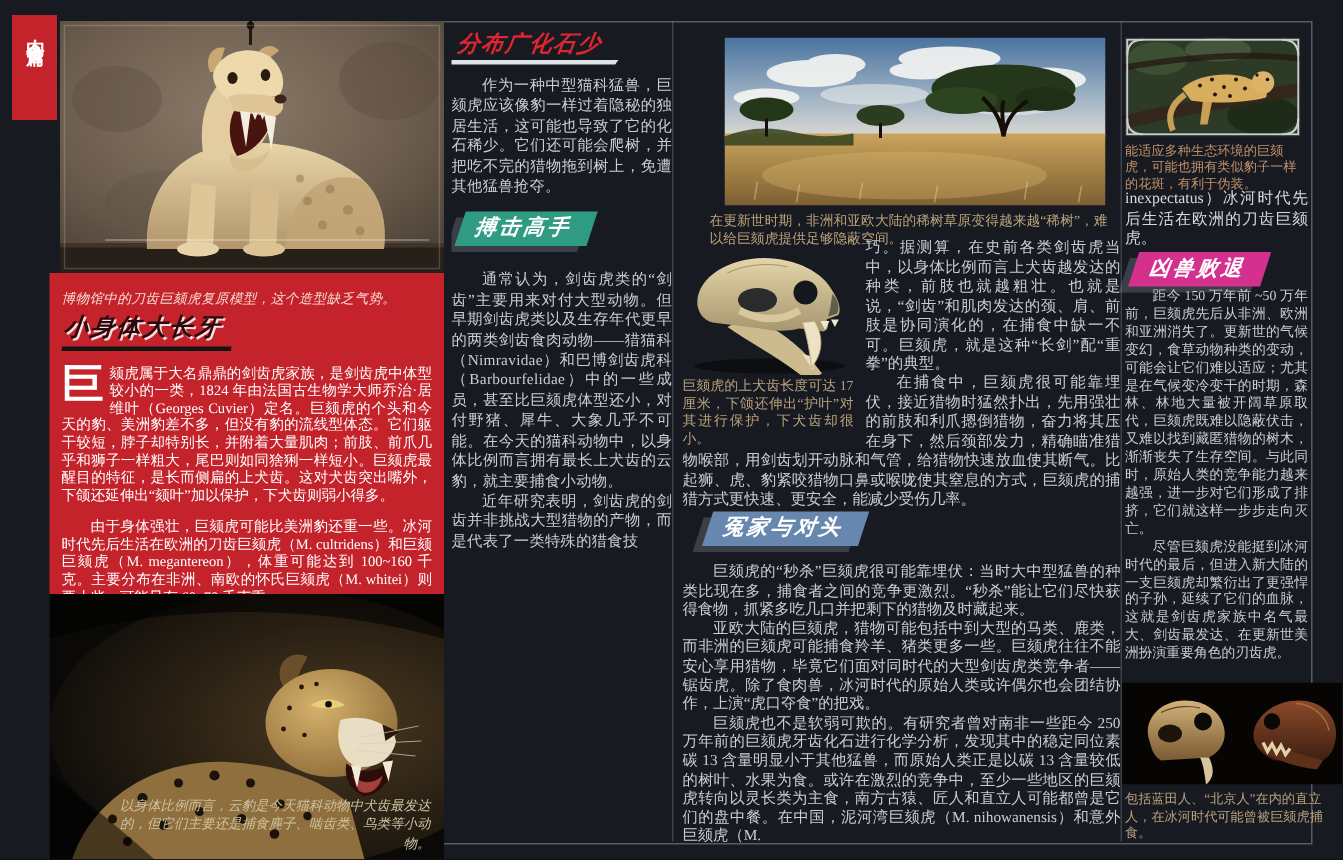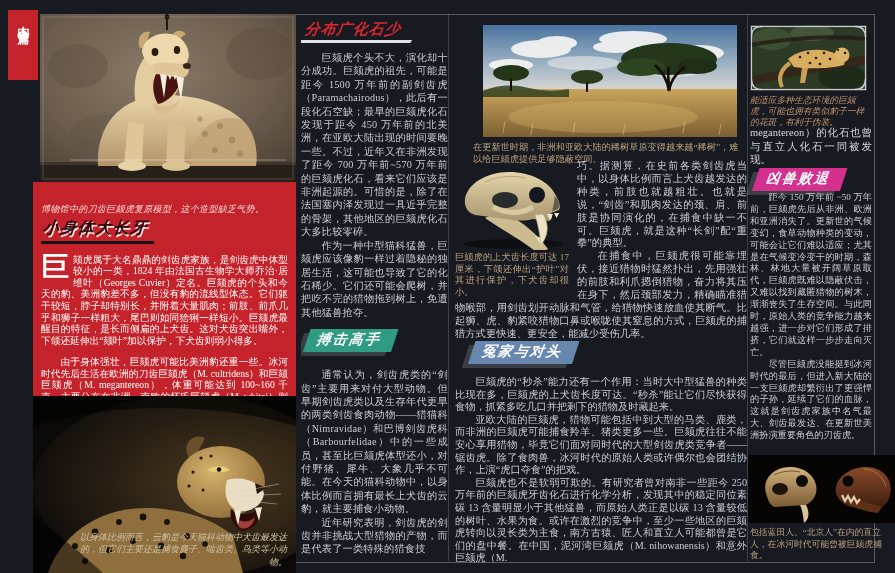--- a/index.html
+++ b/index.html
@@ -28,21 +28,21 @@
   .ph>span{display:inline-block;transform:skewX(10deg);letter-spacing:2px;}
   .ph.teal{background:#2f9b82}.ph.blue{background:#6887ae}.ph.magenta{background:#d4308e}
 
   
   .txt{color:#c9cdd6;text-align:justify;}
   .txt p{margin:0;}
   .ind{text-indent:2em;}
   .cap{color:#b9a27c;}
 
   .photo1{left:40px;top:14px;width:256px;height:168px;}
-  .redbox{left:33px;top:182px;width:263px;height:214px;background:#c5232b;padding:22px 8px;box-sizing:border-box;overflow:hidden;}
+  .redbox{left:33px;top:182px;width:263px;height:214px;background:#c5232b;padding:12px 8px;box-sizing:border-box;overflow:hidden;}
   .redbox .cap1{font-size:9px;line-height:11px;font-style:italic;color:#f7ddd5;letter-spacing:.3px;}
   .redbox .body{color:#ffffff;font-size:9.7px;line-height:11.6px;text-align:justify;margin-top:3px;}
   .dropcap{float:left;font-size:28px;line-height:23px;font-weight:bold;color:#fff;margin:1px 4px 0 0;}
   .redbox .hwrap{margin:3px 0 2px;}
 
   .photoBL{left:33px;top:396px;width:262px;height:177px;}
   .photoBL .c{position:absolute;right:8px;bottom:5px;width:220px;text-align:right;font-size:9px;line-height:12.5px;color:#cfc2a2;font-style:italic;}
 
   .col2{left:301px;top:20px;width:147px;height:542px;overflow:hidden;}
   .col2 .body{font-size:10.2px;line-height:13.4px;letter-spacing:.2px;margin-top:8px;}
@@ -199,21 +199,20 @@
       <rect width="263" height="177" fill="none"></rect>
       <path d="M0 0 H263 V30 C180 6 80 6 0 30 Z" fill="#000" opacity=".55"></path>
       <path d="M0 177 H70 C40 150 14 130 0 120 Z" fill="#000" opacity=".5"></path>
     </svg>
     <div class="c">以身体比例而言，云豹是今天猫科动物中犬齿最发达的，但它们主要还是捕食麂子、啮齿类、鸟类等小动物。</div>
   </div>
 
   <div class="abs col2 txt">
     <div><span class="h-red">分布广化石少</span></div>
     <div class="body">
-      <p class="ind">巨颏虎个头不大，演化却十分成功。巨颏虎的祖先，可能是距今 1500 万年前的副剑齿虎（Paramachairodus），此后有一段化石空缺；最早的巨颏虎化石发现于距今 450 万年前的北美洲，在亚欧大陆出现的时间要晚一些。不过，近年又在非洲发现了距今 700 万年前~570 万年前的巨颏虎化石，看来它们应该是非洲起源的。可惜的是，除了在法国塞内泽发现过一具近乎完整的骨架，其他地区的巨颏虎化石大多比较零碎。</p>
       <p class="ind">作为一种中型猫科猛兽，巨颏虎应该像豹一样过着隐秘的独居生活，这可能也导致了它的化石稀少。它们还可能会爬树，并把吃不完的猎物拖到树上，免遭其他猛兽抢夺。</p>
     </div>
     <div class="hwrap2"><span class="ph teal"><span>搏击高手</span></span></div>
     <div class="body" style="margin-top:16px">
       <p class="ind">通常认为，剑齿虎类的“剑齿”主要用来对付大型动物。但早期剑齿虎类以及生存年代更早的两类剑齿食肉动物——猎猫科（Nimravidae）和巴博剑齿虎科（Barbourfelidae）中的一些成员，甚至比巨颏虎体型还小，对付野猪、犀牛、大象几乎不可能。在今天的猫科动物中，以身体比例而言拥有最长上犬齿的云豹，就主要捕食小动物。</p>
       <p class="ind">近年研究表明，剑齿虎的剑齿并非挑战大型猎物的产物，而是代表了一类特殊的猎食技</p>
     </div>
   </div>
 
   <div class="abs savanna">
@@ -289,21 +288,21 @@
       <div class="skullcap cap">巨颏虎的上犬齿长度可达 17 厘米，下颌还伸出“护叶”对其进行保护，下犬齿却很小。</div>
     </div>
     <p>巧。据测算，在史前各类剑齿虎当中，以身体比例而言上犬齿越发达的种类，前肢也就越粗壮。也就是说，“剑齿”和肌肉发达的颈、肩、前肢是协同演化的，在捕食中缺一不可。巨颏虎，就是这种“长剑”配“重拳”的典型。</p>
     <p class="ind">在捕食中，巨颏虎很可能靠埋伏，接近猎物时猛然扑出，先用强壮的前肢和利爪摁倒猎物，奋力将其压在身下，然后颈部发力，精确瞄准猎物喉部，用剑齿划开动脉和气管，给猎物快速放血使其断气。比起狮、虎、豹紧咬猎物口鼻或喉咙使其窒息的方式，巨颏虎的捕猎方式更快速、更安全，能减少受伤几率。</p>
   </div>
 
   <div class="abs h-rivals">
     <span class="ph blue"><span>冤家与对头</span></span>
   </div>
   <div class="abs rivals txt">
-    <p class="ind">巨颏虎的“秒杀”能力还有一个作用：当时大中型猛兽的种类比现在多，巨颏虎的上犬齿长度可达。“秒杀”能让它们尽快获得食物，抓紧多吃几口并把剩下的猎物及时藏起来。</p>
+    <p class="ind">巨颏虎的“秒杀”巨颏虎很可能靠埋伏：当时大中型猛兽的种类比现在多，捕食者之间的竞争更激烈。“秒杀”能让它们尽快获得食物，抓紧多吃几口并把剩下的猎物及时藏起来。</p>
     <p class="ind">亚欧大陆的巨颏虎，猎物可能包括中到大型的马类、鹿类，而非洲的巨颏虎可能捕食羚羊、猪类更多一些。巨颏虎往往不能安心享用猎物，毕竟它们面对同时代的大型剑齿虎类竞争者——锯齿虎。除了食肉兽，冰河时代的原始人类或许偶尔也会团结协作，上演“虎口夺食”的把戏。</p>
     <p class="ind">巨颏虎也不是软弱可欺的。有研究者曾对南非一些距今 250 万年前的巨颏虎牙齿化石进行化学分析，发现其中的稳定同位素碳 13 含量明显小于其他猛兽，而原始人类正是以碳 13 含量较低的树叶、水果为食。或许在激烈的竞争中，至少一些地区的巨颏虎转向以灵长类为主食，南方古猿、匠人和直立人可能都曾是它们的盘中餐。在中国，泥河湾巨颏虎（M. nihowanensis）和意外巨颏虎（M.</p>
   </div>
 
   <div class="abs photoR1">
     <svg viewBox="0 0 117 66" width="117" height="66">
       <rect width="117" height="66" fill="#2c3a26"></rect>
       <ellipse cx="22" cy="14" rx="20" ry="11" fill="#455838" opacity=".7"></ellipse>
       <ellipse cx="92" cy="52" rx="24" ry="13" fill="#1d2817" opacity=".8"></ellipse>
       <ellipse cx="62" cy="8" rx="22" ry="8" fill="#55684a" opacity=".6"></ellipse>
@@ -321,22 +320,22 @@
         <circle cx="74" cy="28" r="1.3"></circle>
           <circle cx="80" cy="34" r="1.3"></circle>
           <circle cx="60" cy="38" r="1.3"></circle>
         <circle cx="70" cy="39" r="1.3"></circle>
           <circle cx="88" cy="25" r="1.1"></circle>
       </g>
       <rect x="1.5" y="1.5" width="114" height="63" fill="none" stroke="#c9ced6" stroke-width="1.2"></rect>
       <path d="M1.5 12 Q1.5 1.5 12 1.5 M105 1.5 Q115.5 1.5 115.5 12 M115.5 54 Q115.5 64.5 105 64.5 M12 64.5 Q1.5 64.5 1.5 54" stroke="#c9ced6" stroke-width="1.4" fill="none"></path>
     </svg>
   </div>
-  <div class="abs rcap1" style="font-style:italic">能适应多种生态环境的巨颏虎，可能也拥有类似豹子一样的花斑，有利于伪装。</div>
-  <div class="abs rcont">megantereon）的化石也曾与直立人化石一同被发现。</div>
+  <div class="abs rcap1" style="">能适应多种生态环境的巨颏虎，可能也拥有类似豹子一样的花斑，有利于伪装。</div>
+  <div class="abs rcont">inexpectatus）冰河时代先后生活在欧洲的刀齿巨颏虎。</div>
 
   <div class="abs h-retreat">
     <span class="ph magenta"><span>凶兽败退</span></span>
   </div>
   <div class="abs retreat txt">
     <p class="ind">距今 150 万年前 ~50 万年前，巨颏虎先后从非洲、欧洲和亚洲消失了。更新世的气候变幻，食草动物种类的变动，可能会让它们难以适应；尤其是在气候变冷变干的时期，森林、林地大量被开阔草原取代，巨颏虎既难以隐蔽伏击，又难以找到藏匿猎物的树木，渐渐丧失了生存空间。与此同时，原始人类的竞争能力越来越强，进一步对它们形成了排挤，它们就这样一步步走向灭亡。</p>
     <p class="ind">尽管巨颏虎没能挺到冰河时代的最后，但进入新大陆的一支巨颏虎却繁衍出了更强悍的子孙，延续了它们的血脉，这就是剑齿虎家族中名气最大、剑齿最发达、在更新世美洲扮演重要角色的刃齿虎。</p>
   </div>
 
   <div class="abs photoR2">

